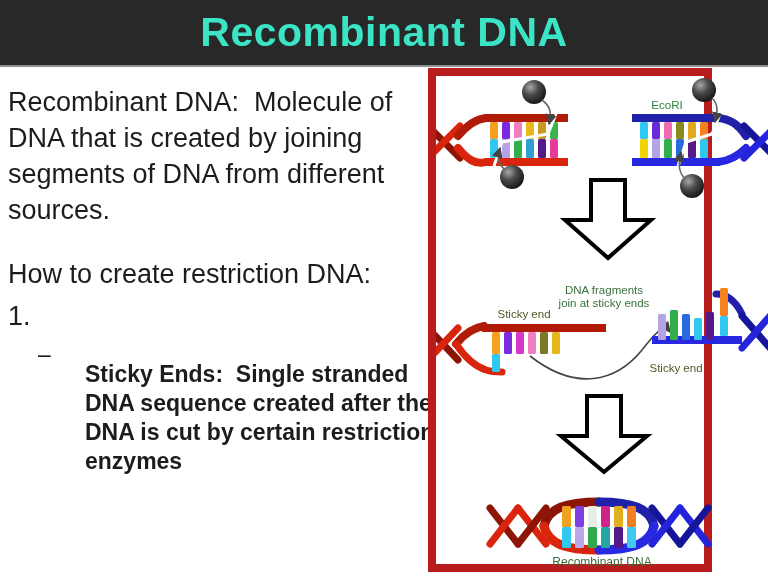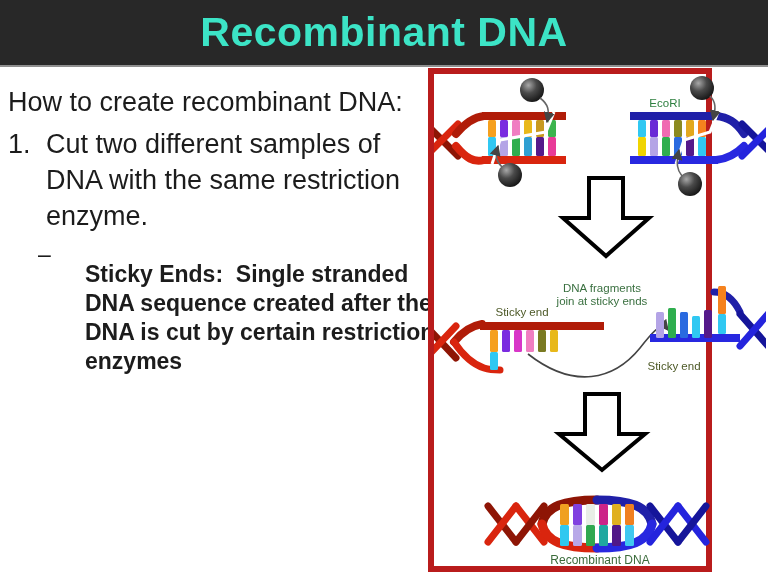--- a/index.html
+++ b/index.html
@@ -22,38 +22,39 @@
   .para1{margin-bottom:28px;}
   .para2{margin-bottom:6px;}
   .num-item{display:flex;margin-bottom:6px;font-size:27px;line-height:36px;}
   .num-item .marker{width:38px;flex:none;}
   .num-item .item-text{white-space:pre;}
   .sub-item{display:flex;font-weight:700;font-size:23px;line-height:29px;}
   .sub-item .marker{margin-left:30px;width:47px;flex:none;font-weight:400;}
   .sub-item .item-text{white-space:pre;margin-top:20px;}
   .diagram-box{
     position:absolute;left:428px;top:68px;width:284px;height:504px;
-    border:6px solid #b91c1c;background:#ffffff;box-sizing:border-box;
+    border:8px solid #b91c1c;background:#ffffff;box-sizing:border-box;
   }
   .lbl{font-family:"Liberation Sans",sans-serif;}
 </style>
 </head>
 <body>
 
 <div class="header">
   <div class="title">Recombinant DNA</div>
 </div>
 
 <div class="text-col">
-  <div class="para para2">How to create recombinant DNA:</div>
+  <div class="para para1">Recombinant DNA:  Molecule of
+DNA that is created by joining
+segments of DNA from different
+sources.</div>
+  <div class="para para2">How to create restriction DNA:</div>
   <div class="num-item">
     <div class="marker">1.</div>
-    <div class="item-text">Cut two different samples of
-DNA with the same restriction
-enzyme.</div>
   </div>
   <div class="sub-item">
     <div class="marker">–</div>
     <div class="item-text">Sticky Ends:  Single stranded
 DNA sequence created after the
 DNA is cut by certain restriction
 enzymes</div>
   </div>
 </div>
 

